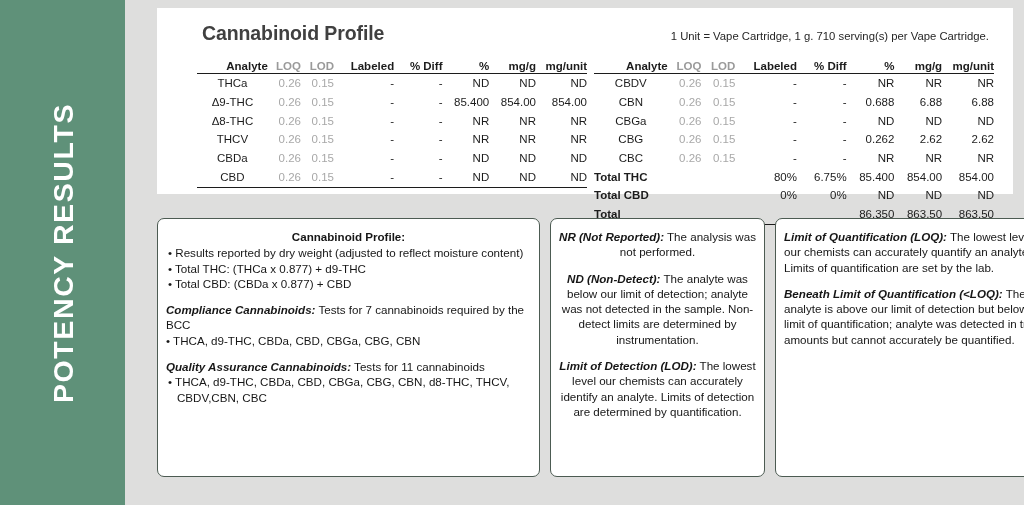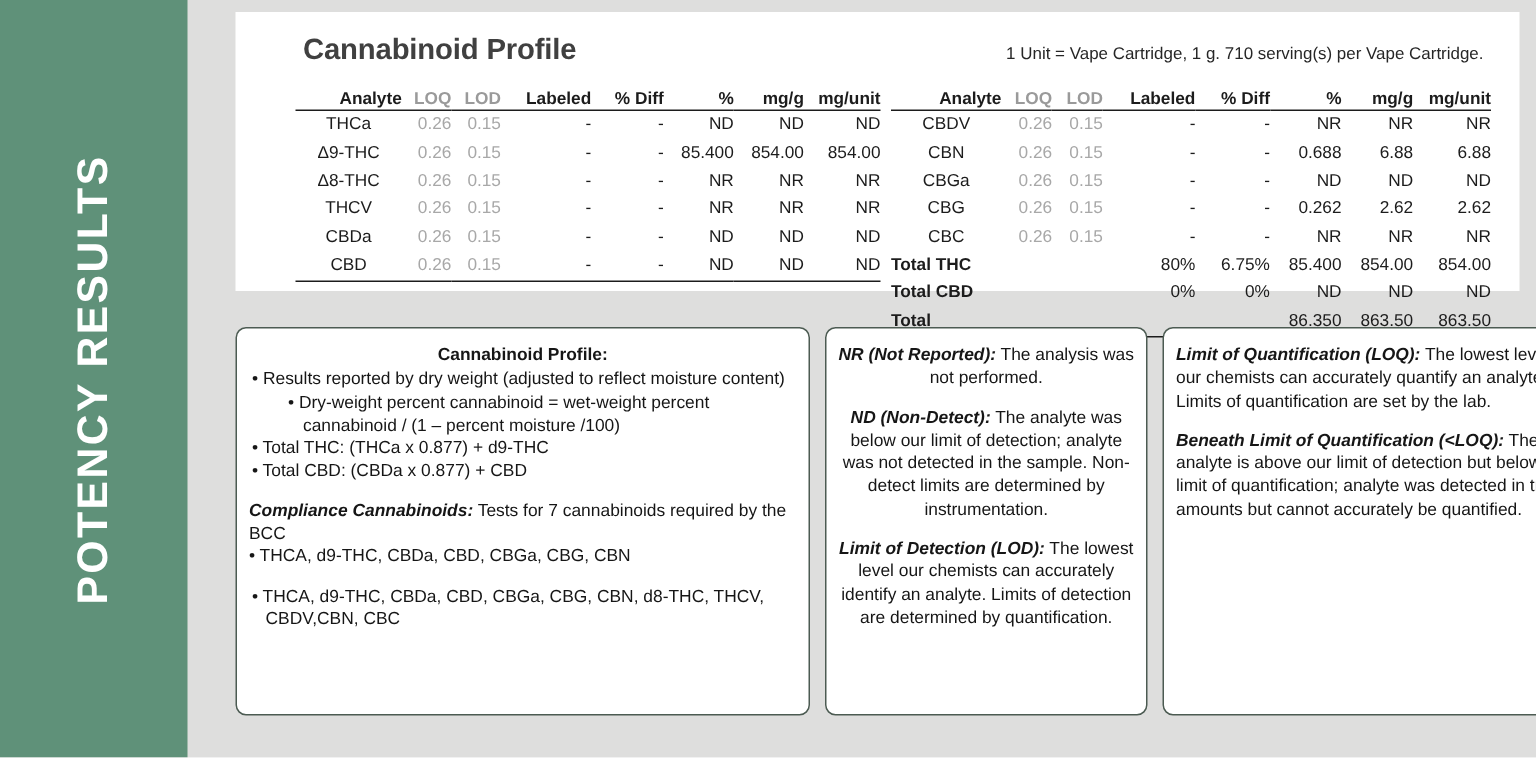--- a/index.html
+++ b/index.html
@@ -327,27 +327,27 @@
           <td>863.50</td>
           <td>863.50</td>
         </tr>
       </tbody>
     </table>
   </div>
 
   <div class="panel" id="panel-left">
     <span class="phead">Cannabinoid Profile:</span>
     <p class="pline bullet-l1">• Results reported by dry weight (adjusted to reflect moisture content)</p>
-    <p class="pline bullet-l2">• Dry-weight percent cannabinoid = wet-weight percent cannabinoid / (1 – percent moisture /100)</p>
     <p class="pline bullet-l1">• Total THC: (THCa x 0.877) + d9-THC</p>
     <p class="pline bullet-l1">• Total CBD: (CBDa x 0.877) + CBD</p>
     <div class="pgap"></div>
     <p class="pline"><b>Compliance Cannabinoids:</b><span> Tests for 7 cannabinoids required by the BCC</span></p>
     <p class="pline">• THCA, d9-THC, CBDa, CBD, CBGa, CBG, CBN</p>
     <div class="pgap"></div>
+    <p class="pline"><b>Quality Assurance Cannabinoids:</b><span> Tests for 11 cannabinoids</span></p>
     <p class="pline bullet-l1">• THCA, d9-THC, CBDa, CBD, CBGa, CBG, CBN, d8-THC, THCV, CBDV,CBN, CBC</p>
   </div>
 
   <div class="panel" id="panel-mid">
     <p class="pline"><b>NR (Not Reported):</b><span> The analysis was not performed.</span></p>
     <div class="pgap"></div>
     <p class="pline"><b>ND (Non-Detect):</b><span> The analyte was below our limit of detection; analyte was not detected in the sample. Non-detect limits are determined by instrumentation.</span></p>
     <div class="pgap"></div>
     <p class="pline"><b>Limit of Detection (LOD):</b><span> The lowest level our chemists can accurately identify an analyte. Limits of detection are determined by quantification.</span></p>
   </div>

